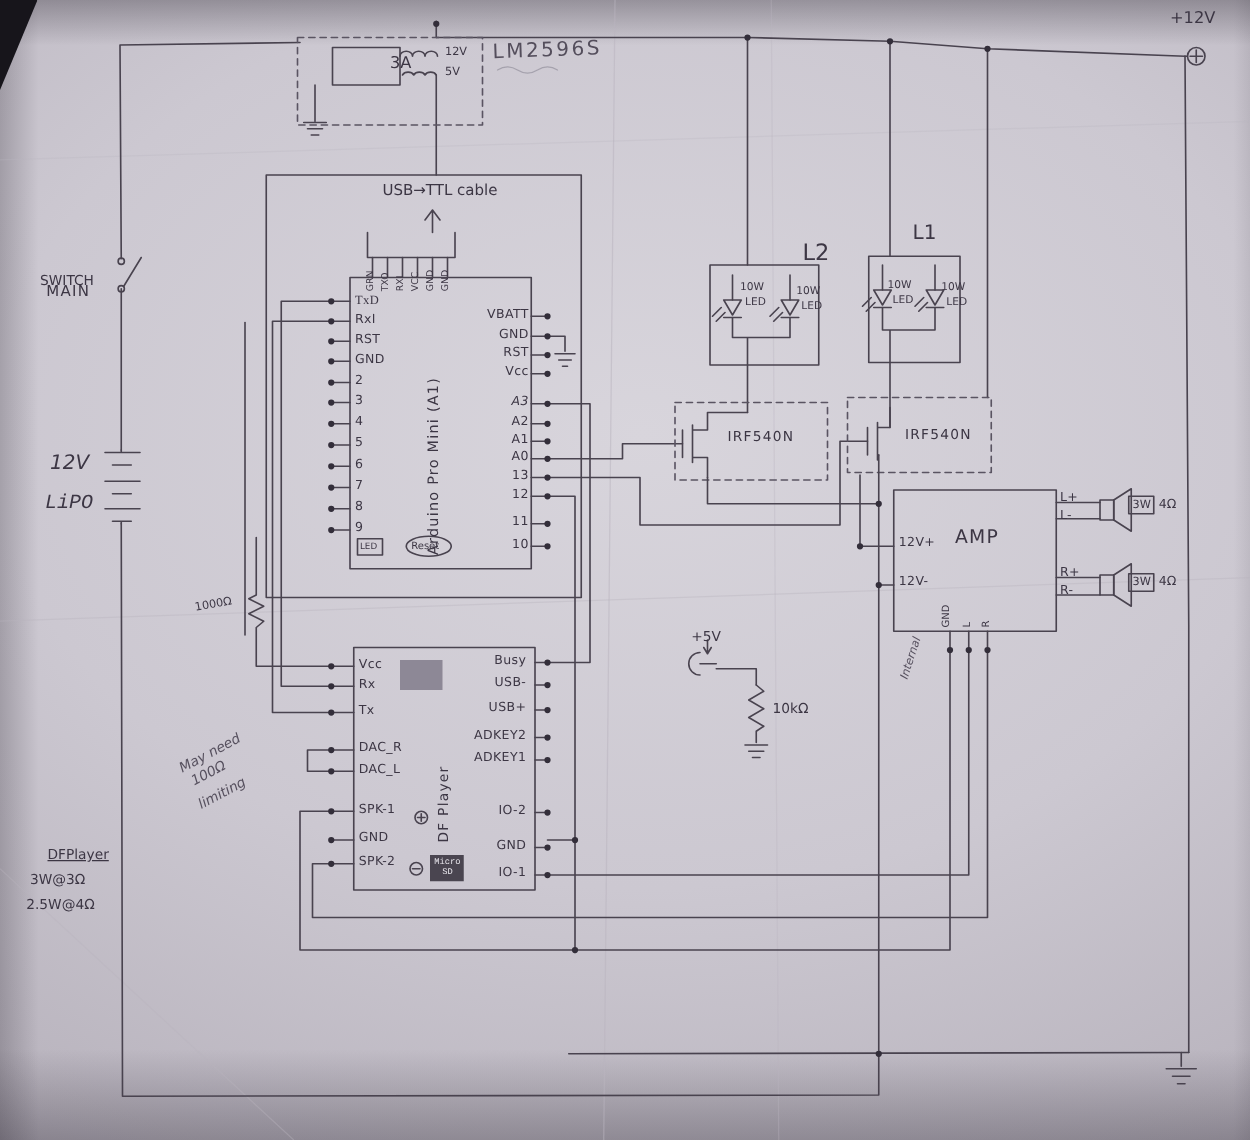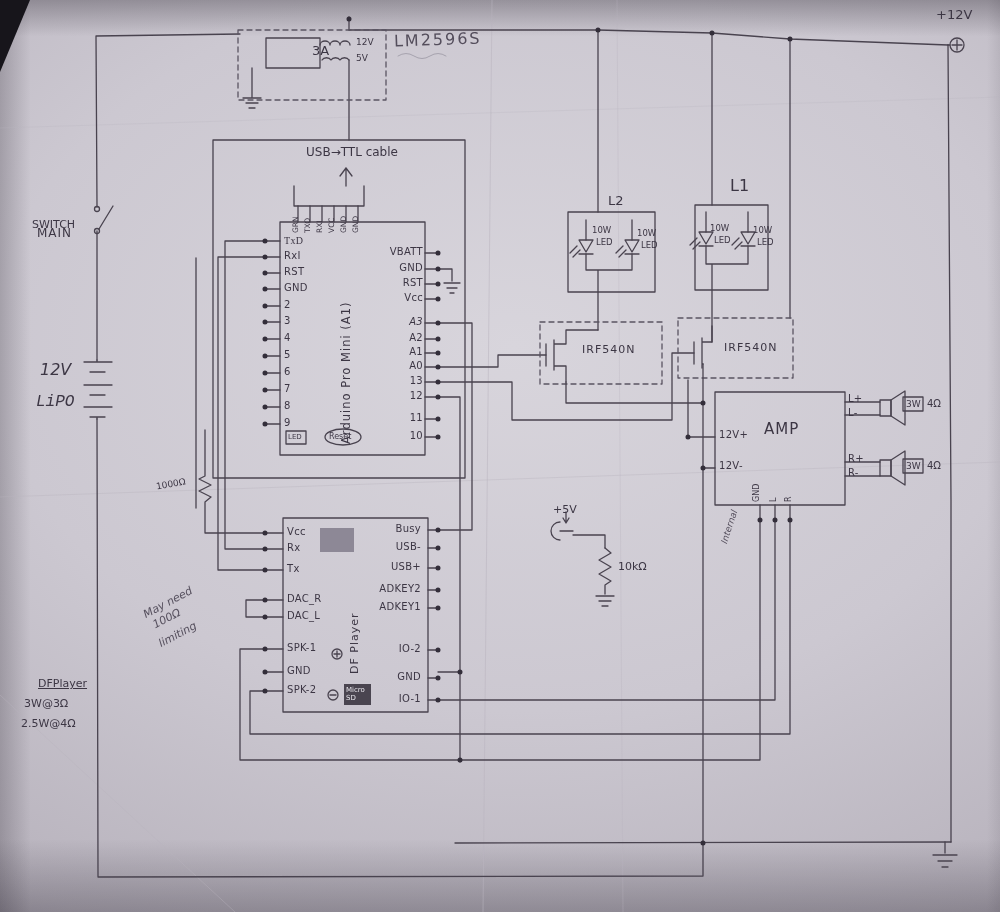--- a/index.html
+++ b/index.html
@@ -270,21 +270,21 @@
   <div class="lbl pin rt" style="left:381px;top:347px;width:42px;">A1</div>
   <div class="lbl pin rt" style="left:381px;top:361px;width:42px;">A0</div>
   <div class="lbl pin rt" style="left:381px;top:376px;width:42px;">13</div>
   <div class="lbl pin rt" style="left:381px;top:391px;width:42px;">12</div>
   <div class="lbl pin rt" style="left:381px;top:413px;width:42px;">11</div>
   <div class="lbl pin rt" style="left:381px;top:431px;width:42px;">10</div>
 
   <div class="lbl" style="left:288px;top:434px;font-size:7px;">LED</div>
   <div class="lbl" style="left:329px;top:433px;font-size:8px;">Reset</div>
 
-  <div class="lbl" style="left:608px;top:194px;font-size:13px;">L2</div>
+  <div class="lbl" style="left:642px;top:194px;font-size:18px;">L2</div>
   <div class="lbl" style="left:730px;top:178px;font-size:16px;">L1</div>
   <div class="lbl xs" style="left:592px;top:226px;">10W</div>
   <div class="lbl xs" style="left:596px;top:238px;">LED</div>
   <div class="lbl xs" style="left:637px;top:229px;">10W</div>
   <div class="lbl xs" style="left:641px;top:241px;">LED</div>
   <div class="lbl xs" style="left:710px;top:224px;">10W</div>
   <div class="lbl xs" style="left:714px;top:236px;">LED</div>
   <div class="lbl xs" style="left:753px;top:226px;">10W</div>
   <div class="lbl xs" style="left:757px;top:238px;">LED</div>
 
@@ -318,21 +318,21 @@
   <div class="lbl pin" style="left:287px;top:666px;">GND</div>
   <div class="lbl pin" style="left:287px;top:685px;">SPK-2</div>
   <div class="lbl pin rt" style="left:371px;top:524px;width:50px;">Busy</div>
   <div class="lbl pin rt" style="left:371px;top:542px;width:50px;">USB-</div>
   <div class="lbl pin rt" style="left:371px;top:562px;width:50px;">USB+</div>
   <div class="lbl pin rt" style="left:371px;top:584px;width:50px;">ADKEY2</div>
   <div class="lbl pin rt" style="left:371px;top:602px;width:50px;">ADKEY1</div>
   <div class="lbl pin rt" style="left:371px;top:644px;width:50px;">IO-2</div>
   <div class="lbl pin rt" style="left:371px;top:672px;width:50px;">GND</div>
   <div class="lbl pin rt" style="left:371px;top:694px;width:50px;">IO-1</div>
-  <div class="lbl white" style="left:346px;top:686px;font-size:7px;white-space:pre-line;width:24px;line-height:1.2;">Micro
+  <div class="lbl white" style="left:346px;top:686px;font-size:7px;white-space:pre-line;text-align:center;width:24px;line-height:1.2;font-family:Liberation Mono, monospace;">Micro
 SD</div>
 
   <div class="lbl sm" style="left:156px;top:480px;transform:rotate(-10deg);">1000Ω</div>
   <div class="lbl" style="left:618px;top:561px;">10kΩ</div>
   <div class="lbl" style="left:553px;top:504px;">+5V</div>
 
   <div class="lbl ital faint" style="left:141px;top:597px;transform:rotate(-28deg);">May need</div>
   <div class="lbl ital faint" style="left:152px;top:613px;transform:rotate(-28deg);">100Ω</div>
   <div class="lbl ital faint" style="left:157px;top:629px;transform:rotate(-28deg);">limiting</div>
   <div class="lbl underline" style="left:22px;top:678px;margin-left:16px;">DFPlayer</div>

